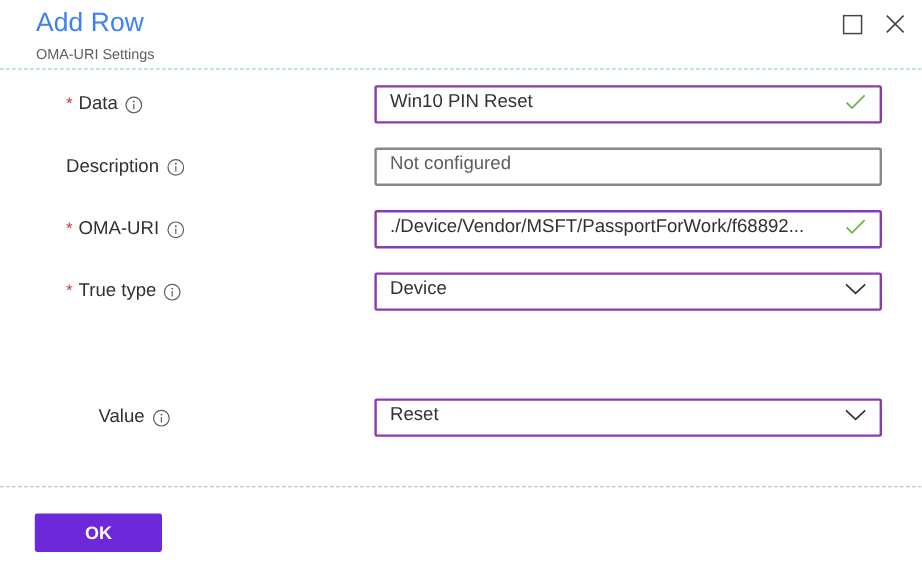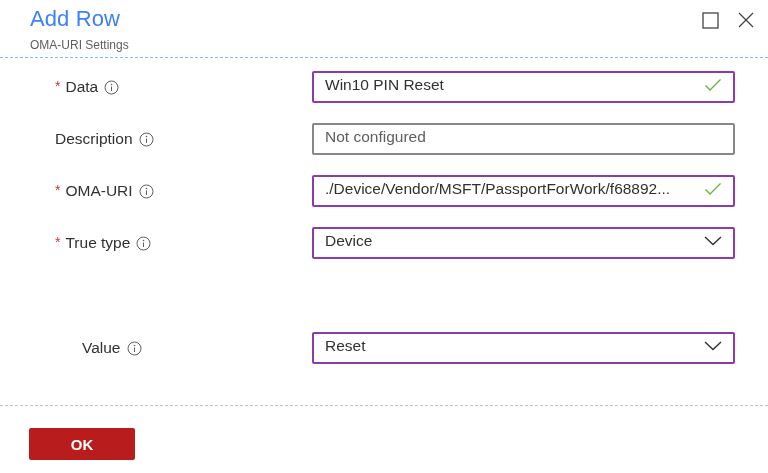--- a/index.html
+++ b/index.html
@@ -41,21 +41,21 @@
       display: flex; align-items: center; padding: 0 10px 4px 11px;
       font-size: 15.5px; color: #323130;
     }
     .field.plain { border: 2px solid #8a8886; }
     .field .value { flex: 1; white-space: nowrap; overflow: hidden; }
     .field .placeholder { color: #605e5c; }
     .field .trail { width: 20px; height: 20px; display: flex; align-items: center; justify-content: center; margin-left: 6px; }
 
     .ok-button {
       position: absolute; left: 29px; top: 428px; width: 106px; height: 32px;
-      background: #b91c1c; border-radius: 2px; border: none;
+      background: #6d28d9; border-radius: 2px; border: none;
       color: #ffffff; font-size: 15px; font-weight: bold;
       display: flex; align-items: center; justify-content: center; cursor: pointer;
       font-family: "Liberation Sans", "DejaVu Sans", sans-serif;
     }
   </style>
 </head>
 <body>
 
 <div class="panel">
 

